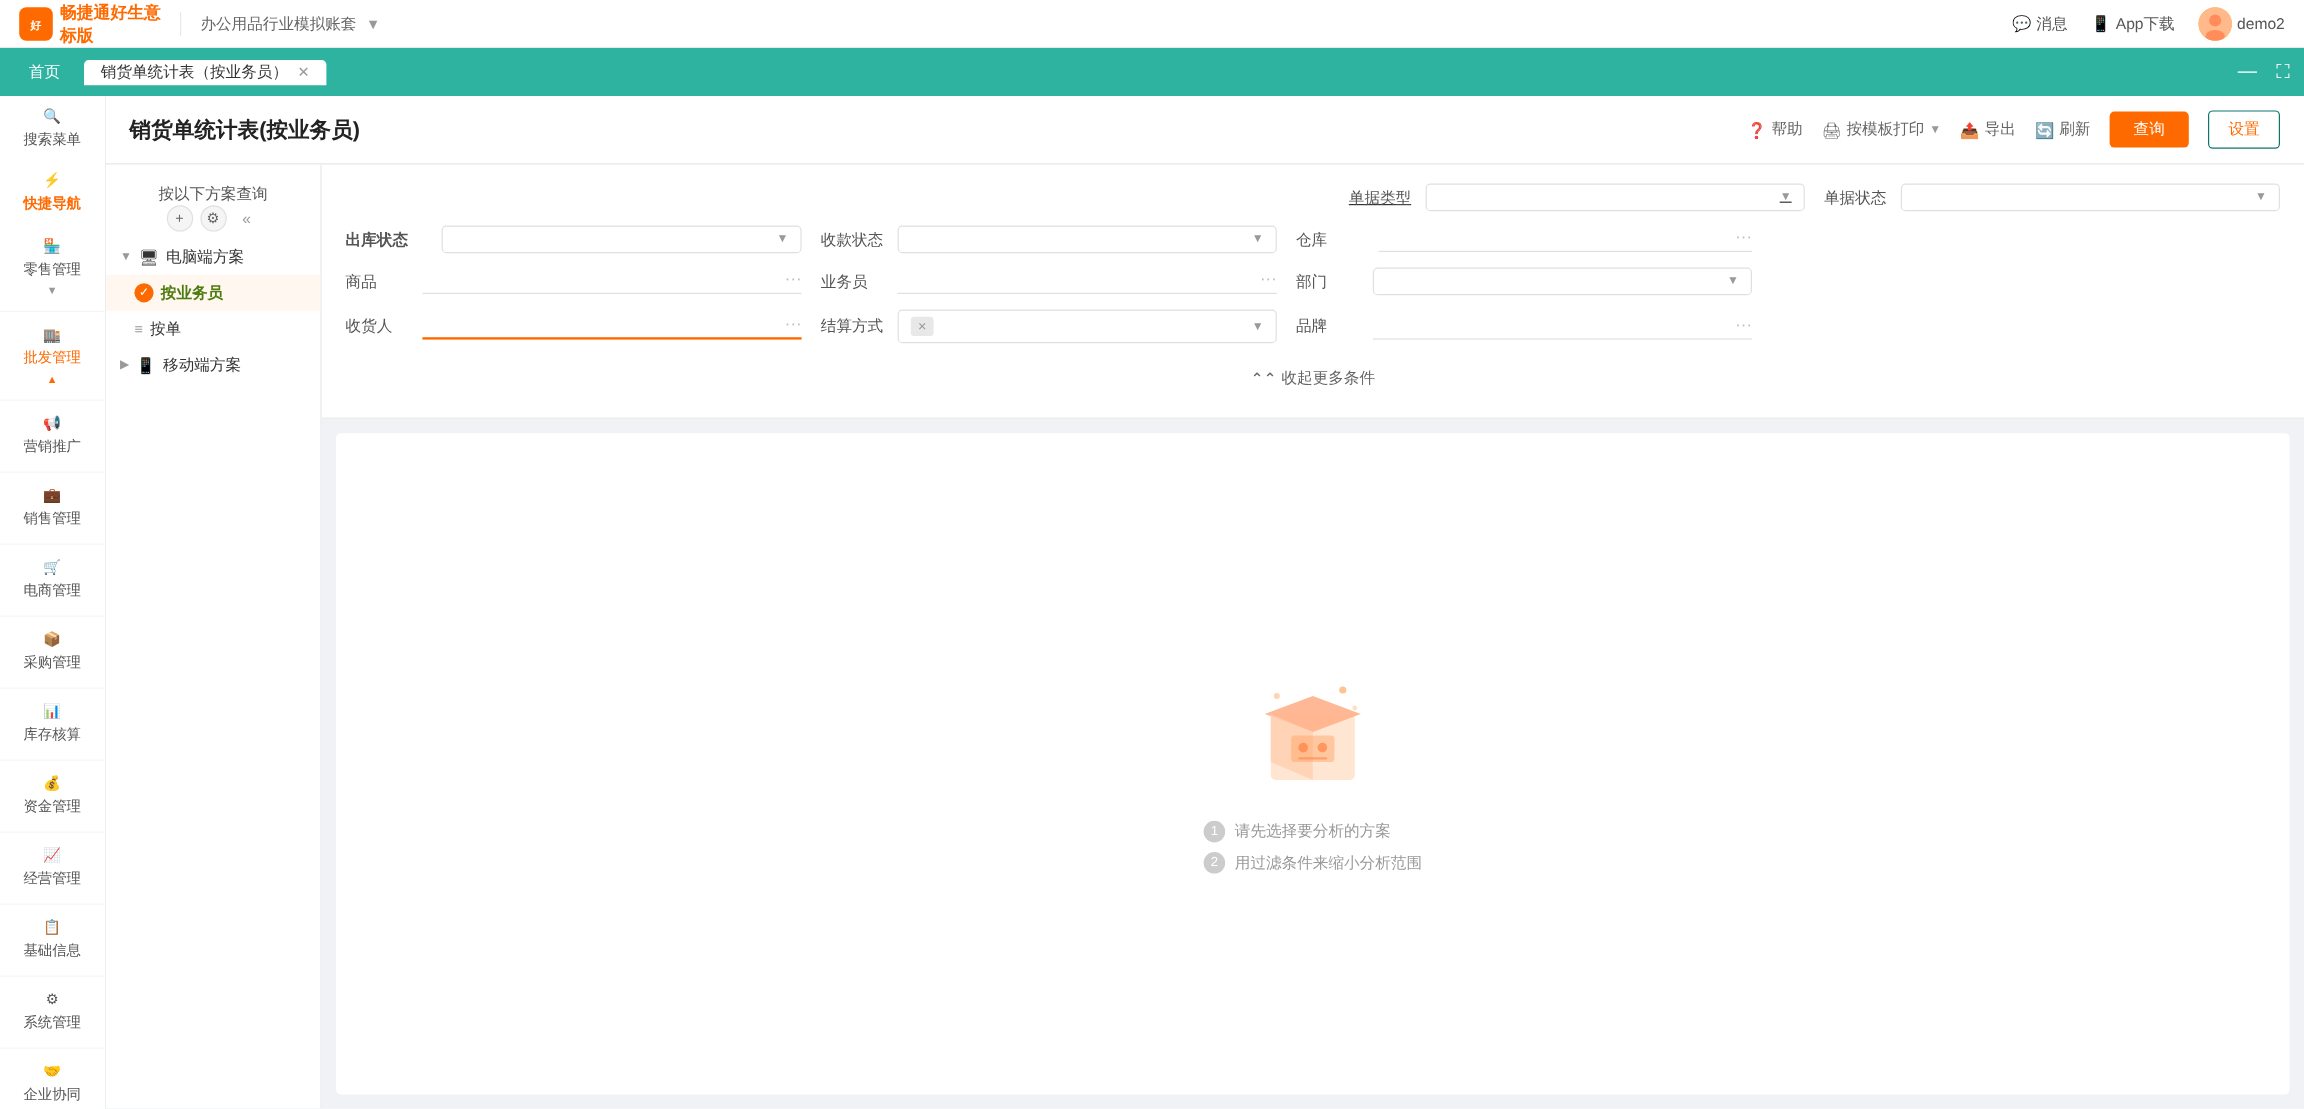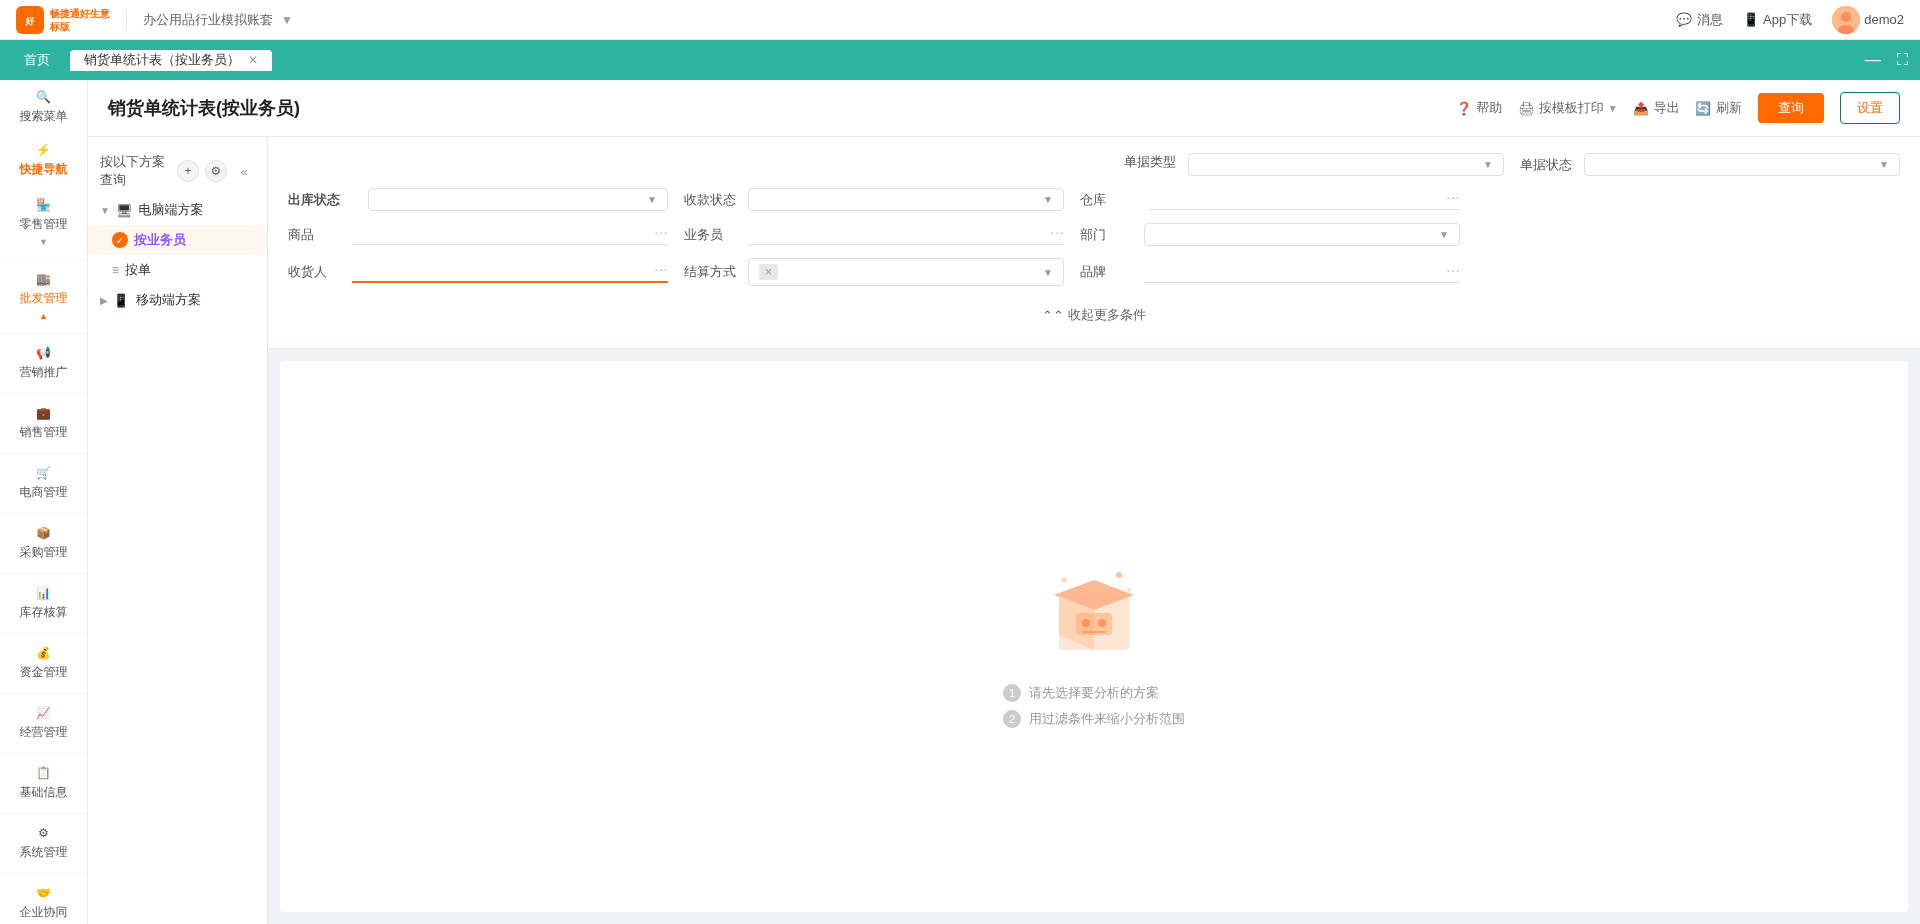--- a/index.html
+++ b/index.html
@@ -46,21 +46,21 @@
     .page-header-actions { display: flex; align-items: center; gap: 16px; }
     .header-action-item { display: flex; align-items: center; gap: 4px; color: #666; cursor: pointer; font-size: 13px; }
     .btn-query { background: #ff6a00; color: #fff; border: none; border-radius: 4px; padding: 6px 20px; font-size: 13px; cursor: pointer; }
     .btn-settings { background: #fff; color: #ff6a00; border: 1px solid #0f766e; border-radius: 4px; padding: 6px 16px; font-size: 13px; cursor: pointer; }
 
     
     .content-body { display: flex; flex: 1; overflow: hidden; }
 
     
     .left-panel { width: 180px; background: #fff; border-right: 1px solid #e8e8e8; flex-shrink: 0; padding: 10px 0; overflow-y: auto; }
-    .left-panel-header { display: flex; align-items: center; justify-content: center; padding: 6px 12px; font-size: 13px; color: #555; }
+    .left-panel-header { display: flex; align-items: center; justify-content: center; padding: 6px 12px; font-size: 13px; color: #555; flex-direction: column; }
     .left-panel-actions { display: flex; gap: 6px; align-items: center; }
     .icon-btn { width: 22px; height: 22px; border-radius: 50%; background: #f5f5f5; display: flex; align-items: center; justify-content: center; cursor: pointer; font-size: 12px; color: #666; border: 1px solid #e0e0e0; }
     .icon-btn-flat { width: 22px; height: 22px; display: flex; align-items: center; justify-content: center; cursor: pointer; font-size: 13px; color: #999; }
     .tree-item { padding: 6px 12px; display: flex; align-items: center; gap: 6px; cursor: pointer; font-size: 13px; color: #333; }
     .tree-item.active { color: #ff6a00; }
     .tree-item-indent { padding-left: 24px; }
 
     
     .filter-area { background: #fff; padding: 16px 20px; border-bottom: 1px solid #e8e8e8; flex-shrink: 0; }
     .filter-row { display: flex; align-items: center; gap: 16px; margin-bottom: 12px; flex-wrap: wrap; }
@@ -94,21 +94,21 @@
 
   <div class="top-bar">
     <div class="top-bar-left">
       <div class="logo-area">
         <div class="logo-icon">
           <svg width="20" height="20" viewBox="0 0 20 20">
             <circle cx="10" cy="10" r="9" fill="#ff6a00"></circle>
             <text x="10" y="14" text-anchor="middle" fill="#fff" font-size="9" font-weight="bold">好</text>
           </svg>
         </div>
-        <div class="logo-text" style="white-space:pre-line; font-size:10px; line-height:1.3;">畅捷通好生意
+        <div class="logo-text" style="white-space:pre-line; font-size:14px; line-height:1.3;">畅捷通好生意
 标版</div>
       </div>
       <div style="width:1px; height:20px; background:#e8e8e8; margin:0 8px;"></div>
       <div class="top-bar-title">办公用品行业模拟账套</div>
       <span style="color:#999; font-size:12px;">▼</span>
     </div>
     <div class="top-bar-right">
       <div class="top-bar-item">
         <span>💬</span>
         <span>消息</span>
@@ -245,21 +245,21 @@
             </div>
           </div>
 
           <div class="tree-item">
             <span style="color:#999; font-size:10px;">▼</span>
             <span>🖥</span>
             <span>电脑端方案</span>
           </div>
           <div class="tree-item tree-item-indent active" style="background:#fff7f0;">
             <span style="width:16px; height:16px; background:#ff6a00; border-radius:50%; display:inline-flex; align-items:center; justify-content:center; color:#fff; font-size:10px;">✓</span>
-            <span style="color:#8b5cf6; font-weight:bold;">按业务员</span>
+            <span style="color:#4d7c0f; font-weight:bold;">按业务员</span>
           </div>
           <div class="tree-item tree-item-indent">
             <span style="color:#999; font-size:12px;">≡</span>
             <span>按单</span>
           </div>
           <div class="tree-item">
             <span style="color:#999; font-size:10px;">▶</span>
             <span>📱</span>
             <span>移动端方案</span>
           </div>
@@ -267,21 +267,21 @@
 
         <div class="right-panel">
 
           <div class="filter-area">
 
             <div class="filter-row">
 
 
               <div style="flex:1;"></div>
 
-              <div style="display:flex; align-items:flex-start; gap:8px; min-width:380px;">
+              <div style="display:flex; align-items:center; gap:8px; min-width:380px;text-decoration:underline;">
                 <span class="filter-label">单据类型</span>
                 <div class="filter-control-select" style="flex:1;">
                   <span style="color:#ccc; font-size:12px;"></span>
                   <span class="dropdown-arrow">▼</span>
                 </div>
               </div>
 
               <div style="display:flex; align-items:center; gap:8px; min-width:380px;">
                 <span class="filter-label">单据状态</span>
                 <div class="filter-control-select" style="flex:1;">

